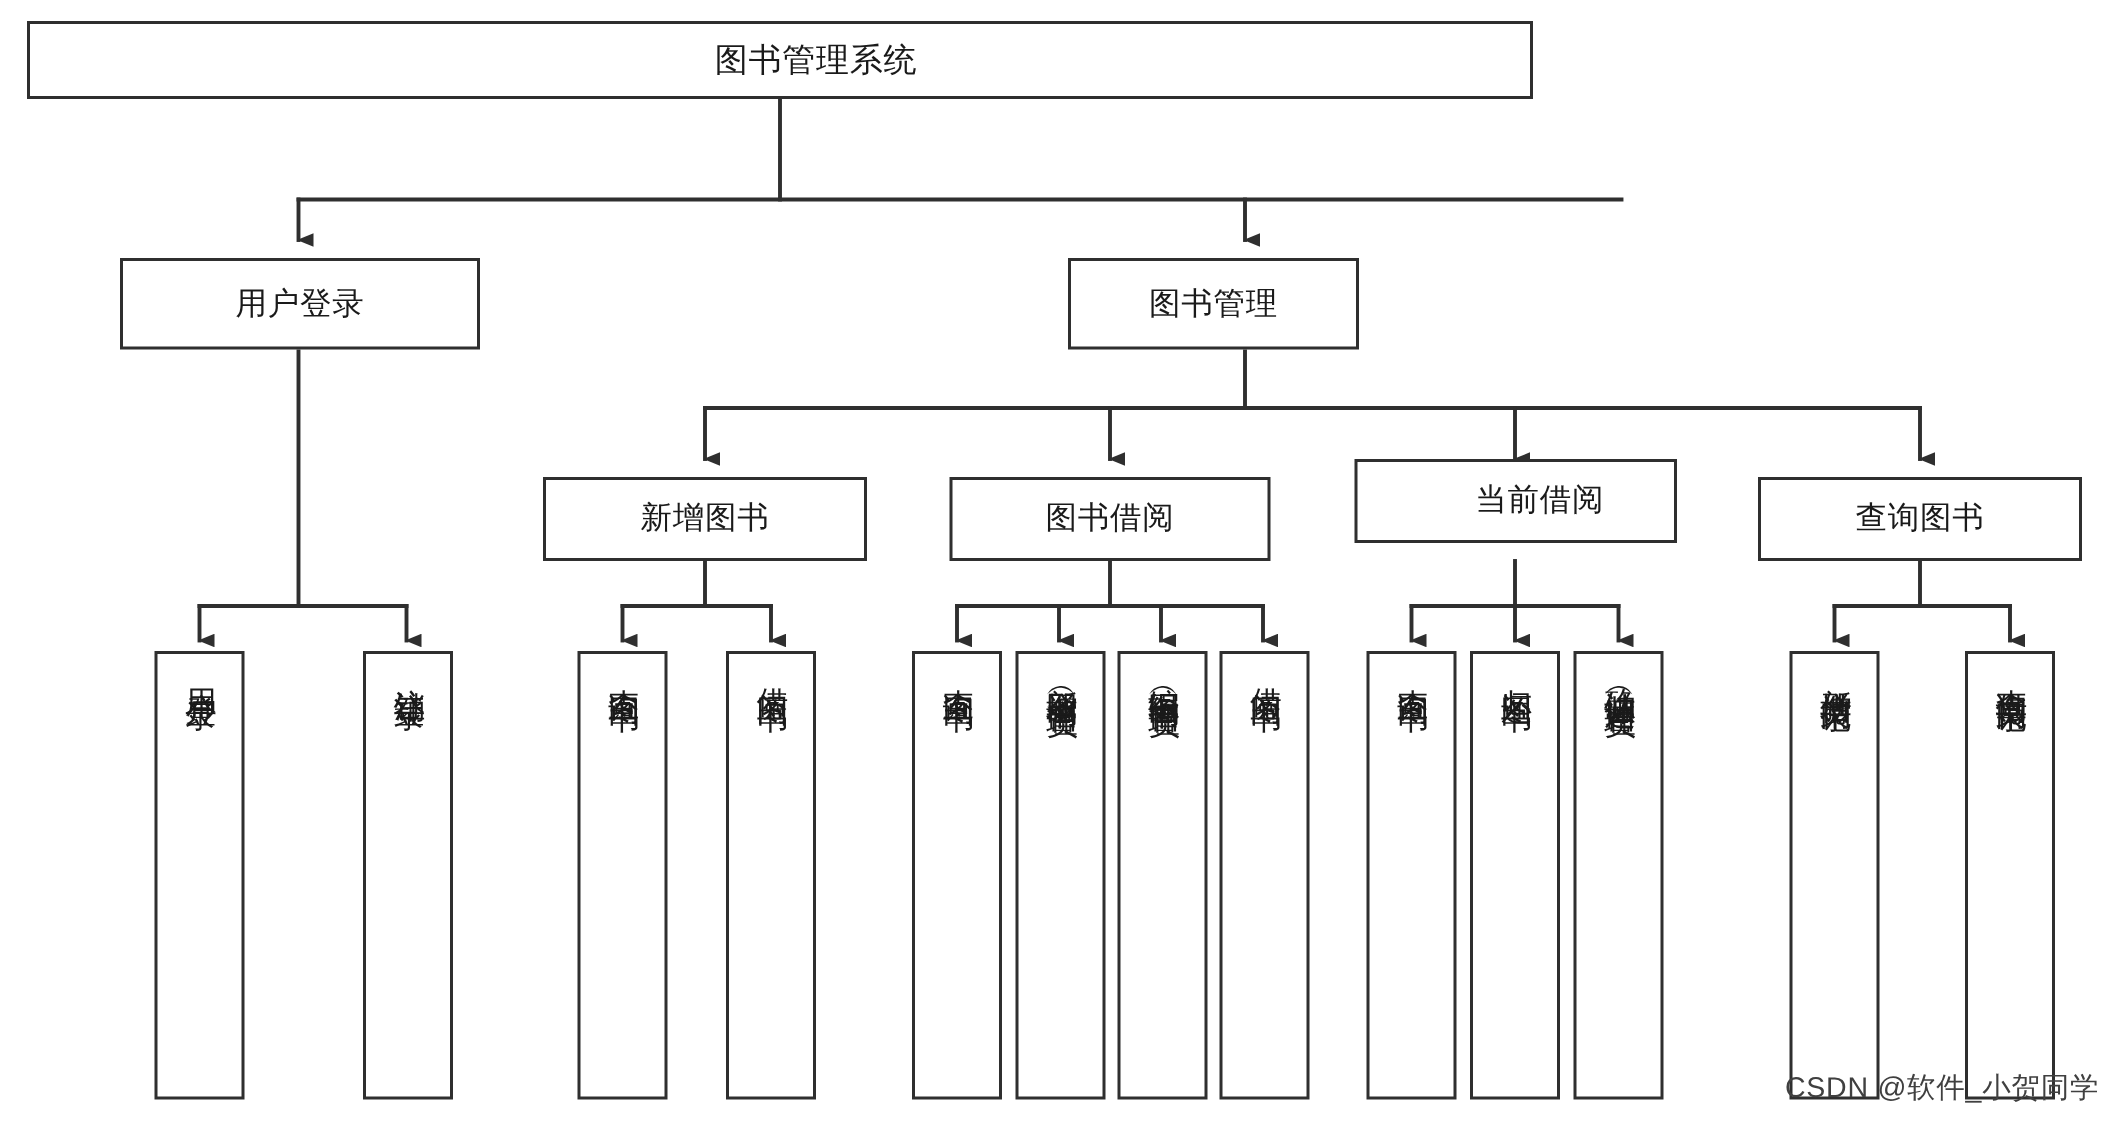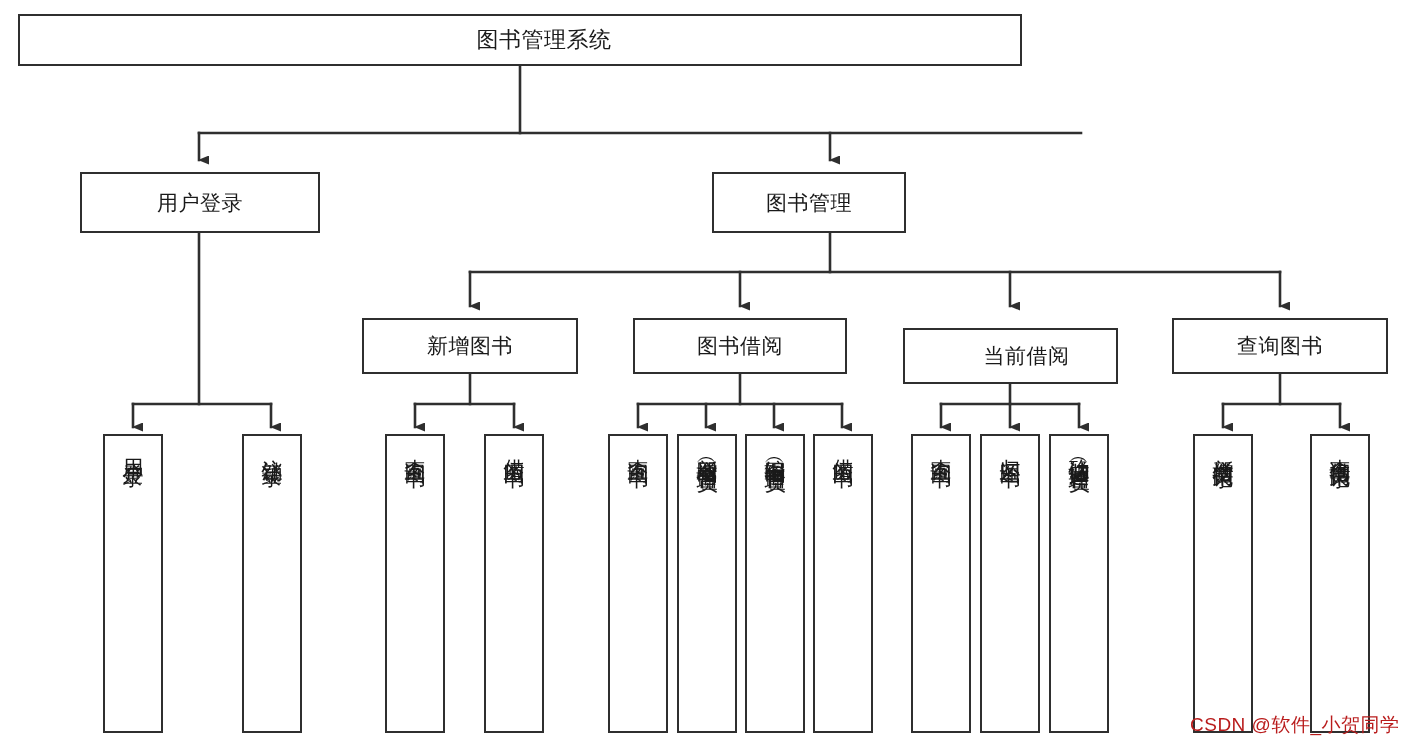--- a/index.html
+++ b/index.html
@@ -59,21 +59,21 @@
     font-size: 21px;
     line-height: 1.05;
     letter-spacing: 3px;
     white-space: nowrap;
   }
   .node.v.tall .label {
     letter-spacing: 2px;
   }
   #watermark {
     position: absolute;
-    color: #b91c1c;
+    color: #404040;
     font-size: 19px;
     white-space: nowrap;
     letter-spacing: 0.5px;
   }
 </style>
 </head>
 <body>
 
 <div id="canvas">
 
@@ -141,21 +141,21 @@
   </div>
 
   <div class="node h" style="left:362px; top:318px; width:216px; height:56px;">
     <span class="label">新增图书</span>
   </div>
 
   <div class="node h" style="left:633px; top:318px; width:214px; height:56px;">
     <span class="label">图书借阅</span>
   </div>
 
-  <div class="node h" style="left:903px; top:328px; width:215px; height:56px;padding-left:32px;">
+  <div class="node h" style="left:903px; top:306px; width:215px; height:56px;padding-left:32px;">
     <span class="label">当前借阅</span>
   </div>
 
   <div class="node h" style="left:1172px; top:318px; width:216px; height:56px;">
     <span class="label">查询图书</span>
   </div>
 
   <div class="node v" style="left:103px; top:434px; width:60px; height:299px;">
     <span class="label">用户登录</span>
   </div>

